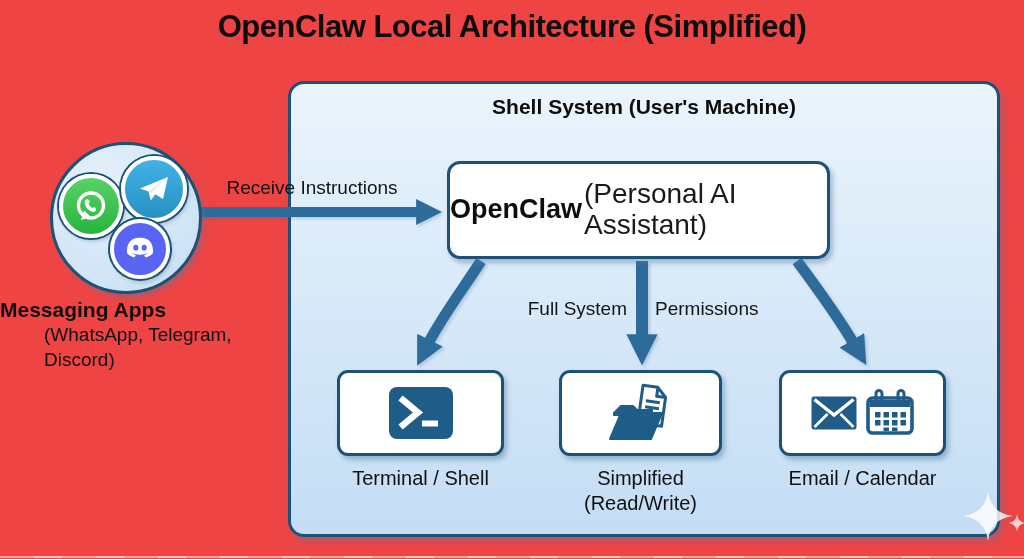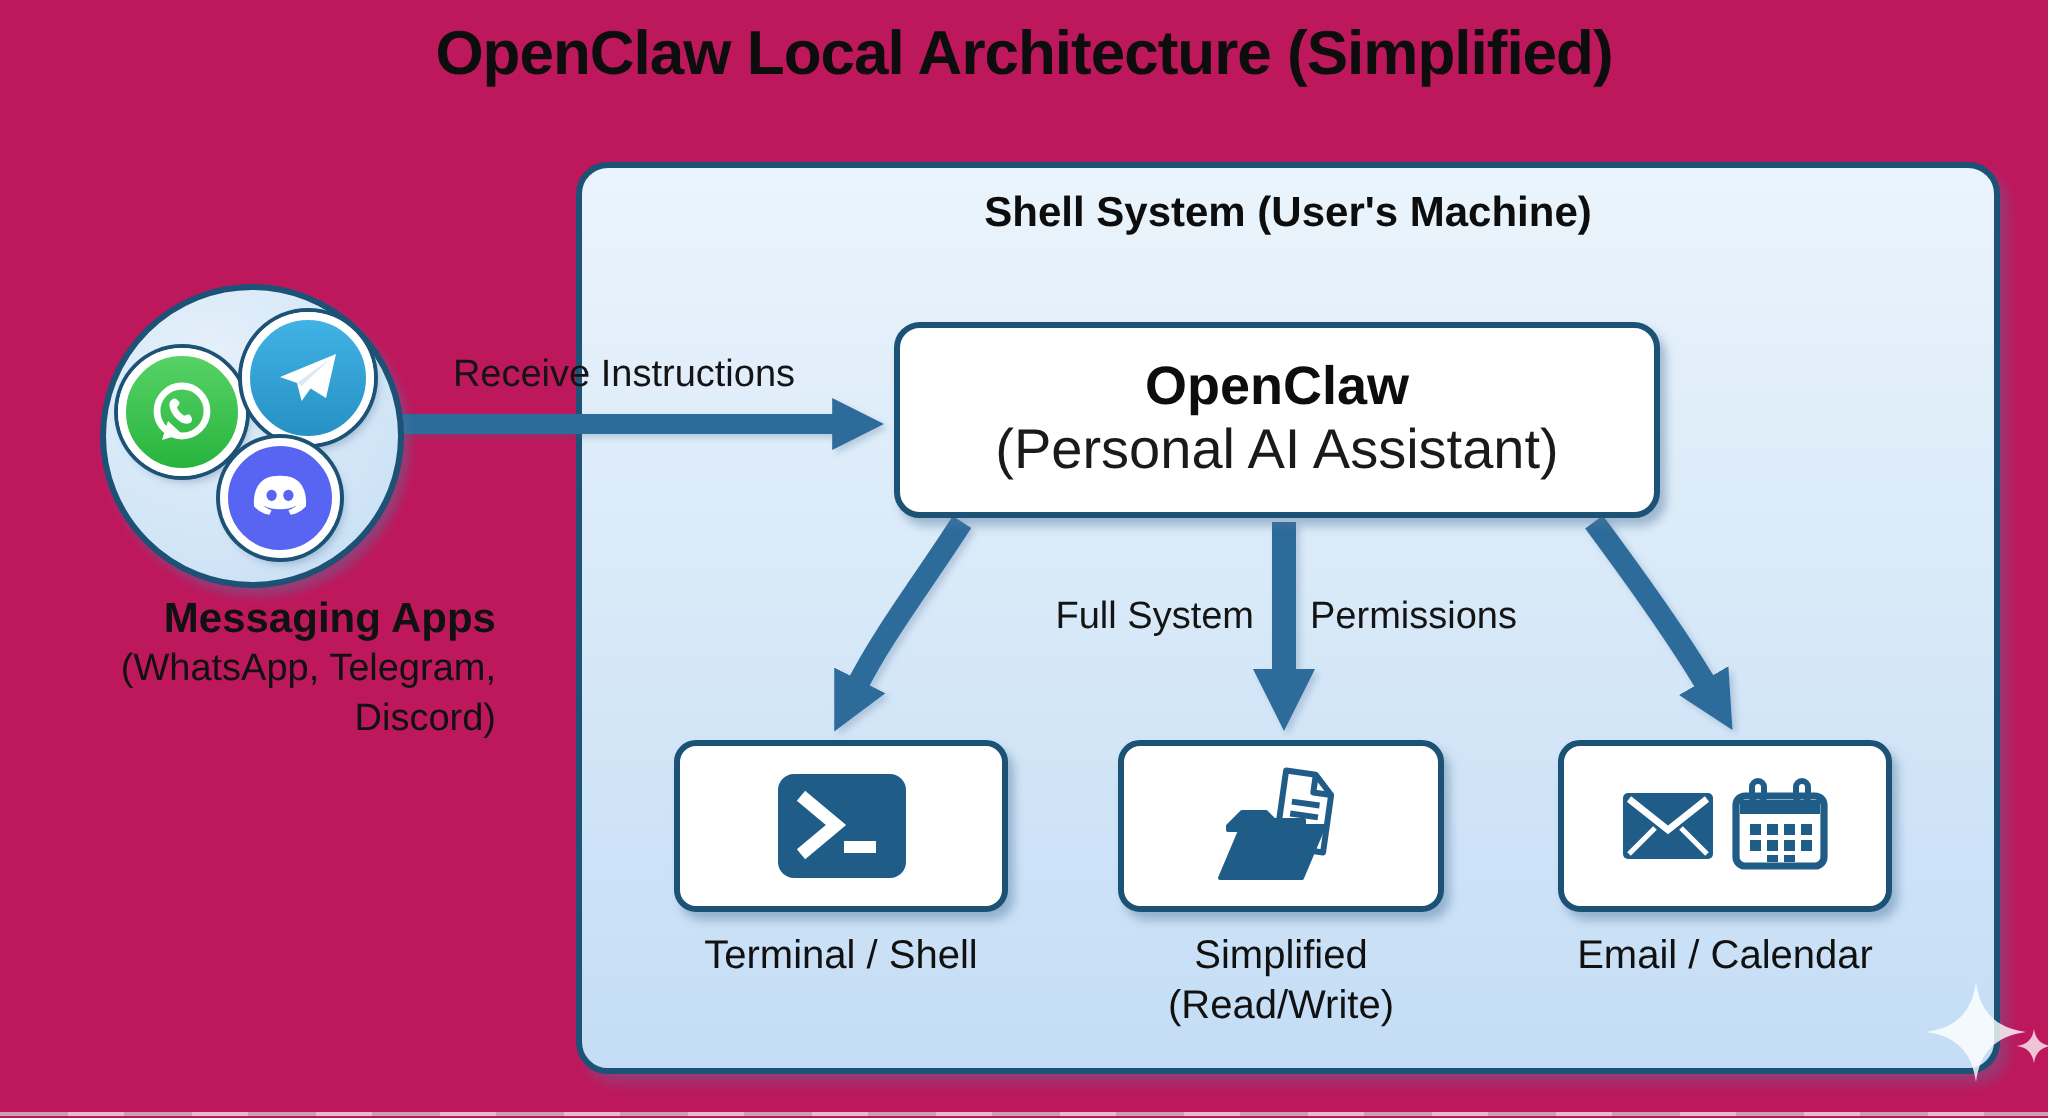--- a/index.html
+++ b/index.html
@@ -1,17 +1,17 @@
 <!DOCTYPE html>
 <html><head>
 <meta charset="utf-8">
 <style>
   html,body{margin:0;padding:0;background:#ffffff;}
   .stage{
-    position:relative;width:1024px;height:559px;background:#be185d;
+    position:relative;width:1024px;height:559px;background:#ef4444;
     font-family:"Liberation Sans",sans-serif;color:#111;overflow:hidden;
   }
   .diagram-title{
     position:absolute;top:9px;left:0;width:100%;text-align:center;
     font-size:31px;font-weight:700;letter-spacing:-0.5px;color:#0d0d0d;
   }
   .local-box{
     position:absolute;left:288px;top:81px;width:712px;height:456px;
     border:3.5px solid #1c5276;border-radius:16px;
     background:linear-gradient(180deg,#eaf4fc 0%,#ddecf9 35%,#c4ddf5 100%);
@@ -20,45 +20,45 @@
   }
   .local-title{
     position:absolute;left:288px;top:95px;width:712px;text-align:center;
     font-size:21px;font-weight:700;color:#0d0d0d;
   }
   .openclaw-box{
     position:absolute;left:447px;top:161px;width:383px;height:98px;
     background:#ffffff;border:3px solid #1c5276;border-radius:13px;
     box-shadow:3px 4px 5px rgba(82,120,158,0.45);
     box-sizing:border-box;
-    display:flex;flex-direction:column;align-items:center;justify-content:center;gap:2px;
+    display:flex;flex-direction:row;align-items:center;justify-content:center;gap:2px;
   }
   .openclaw-title{font-size:27px;font-weight:700;color:#0d0d0d;line-height:1.1;}
   .openclaw-sub{font-size:28px;color:#1a1a1a;line-height:1.1;}
   .msg-circle{
     position:absolute;left:50px;top:142px;width:152px;height:152px;border-radius:50%;
     background:radial-gradient(circle at 35% 28%,#e6f1fb 0%,#cfe4f6 70%,#c2dbf2 100%);
     border:3px solid #1c5276;box-sizing:border-box;
     box-shadow:3px 4px 5px rgba(82,120,158,0.4);
   }
   .app{
     position:absolute;border-radius:50%;border:4px solid #ffffff;
     box-shadow:0 0 0 2px #1c5276,2px 3px 4px rgba(60,100,140,0.35);
     display:flex;align-items:center;justify-content:center;box-sizing:border-box;
   }
   .app-whatsapp{left:6px;top:29px;width:64px;height:64px;
     background:linear-gradient(180deg,#58d266 0%,#27b43e 100%);}
   .app-telegram{left:68px;top:11px;width:66px;height:66px;
     background:linear-gradient(180deg,#41b2e4 0%,#2691c4 100%);}
   .app-discord{left:57px;top:74px;width:60px;height:60px;background:#5865f2;}
   .msg-label{
-    position:absolute;left:0px;top:297px;width:248px;text-align:right;line-height:25px;
+    position:absolute;left:0px;top:297px;width:248px;text-align:left;line-height:25px;
   }
   .msg-label .b{font-size:21px;font-weight:700;display:block;}
-  .msg-label .s{font-size:19px;display:block;}
+  .msg-label .s{font-size:19px;display:block;margin-left:44px;}
   .edge-label{position:absolute;font-size:19px;color:#141414;white-space:nowrap;}
   .lbl-receive{left:212px;top:177px;width:200px;text-align:center;}
   .lbl-fullsystem{left:495px;top:298px;width:132px;text-align:right;}
   .lbl-permissions{left:655px;top:298px;}
   .comp-box{
     position:absolute;top:370px;height:86px;background:#ffffff;
     border:3px solid #1c5276;border-radius:11px;box-sizing:border-box;
     box-shadow:3px 4px 5px rgba(82,120,158,0.45);
     display:flex;align-items:center;justify-content:center;gap:7px;
   }

